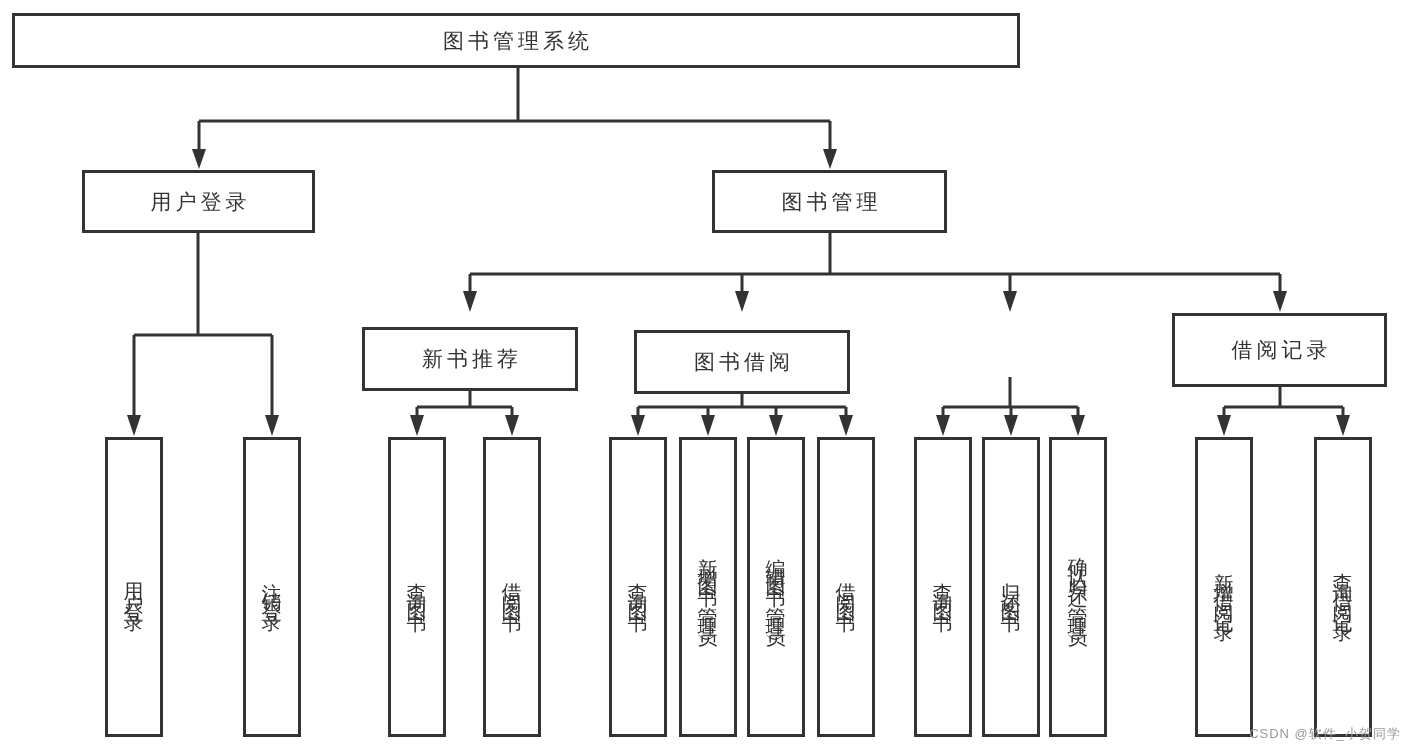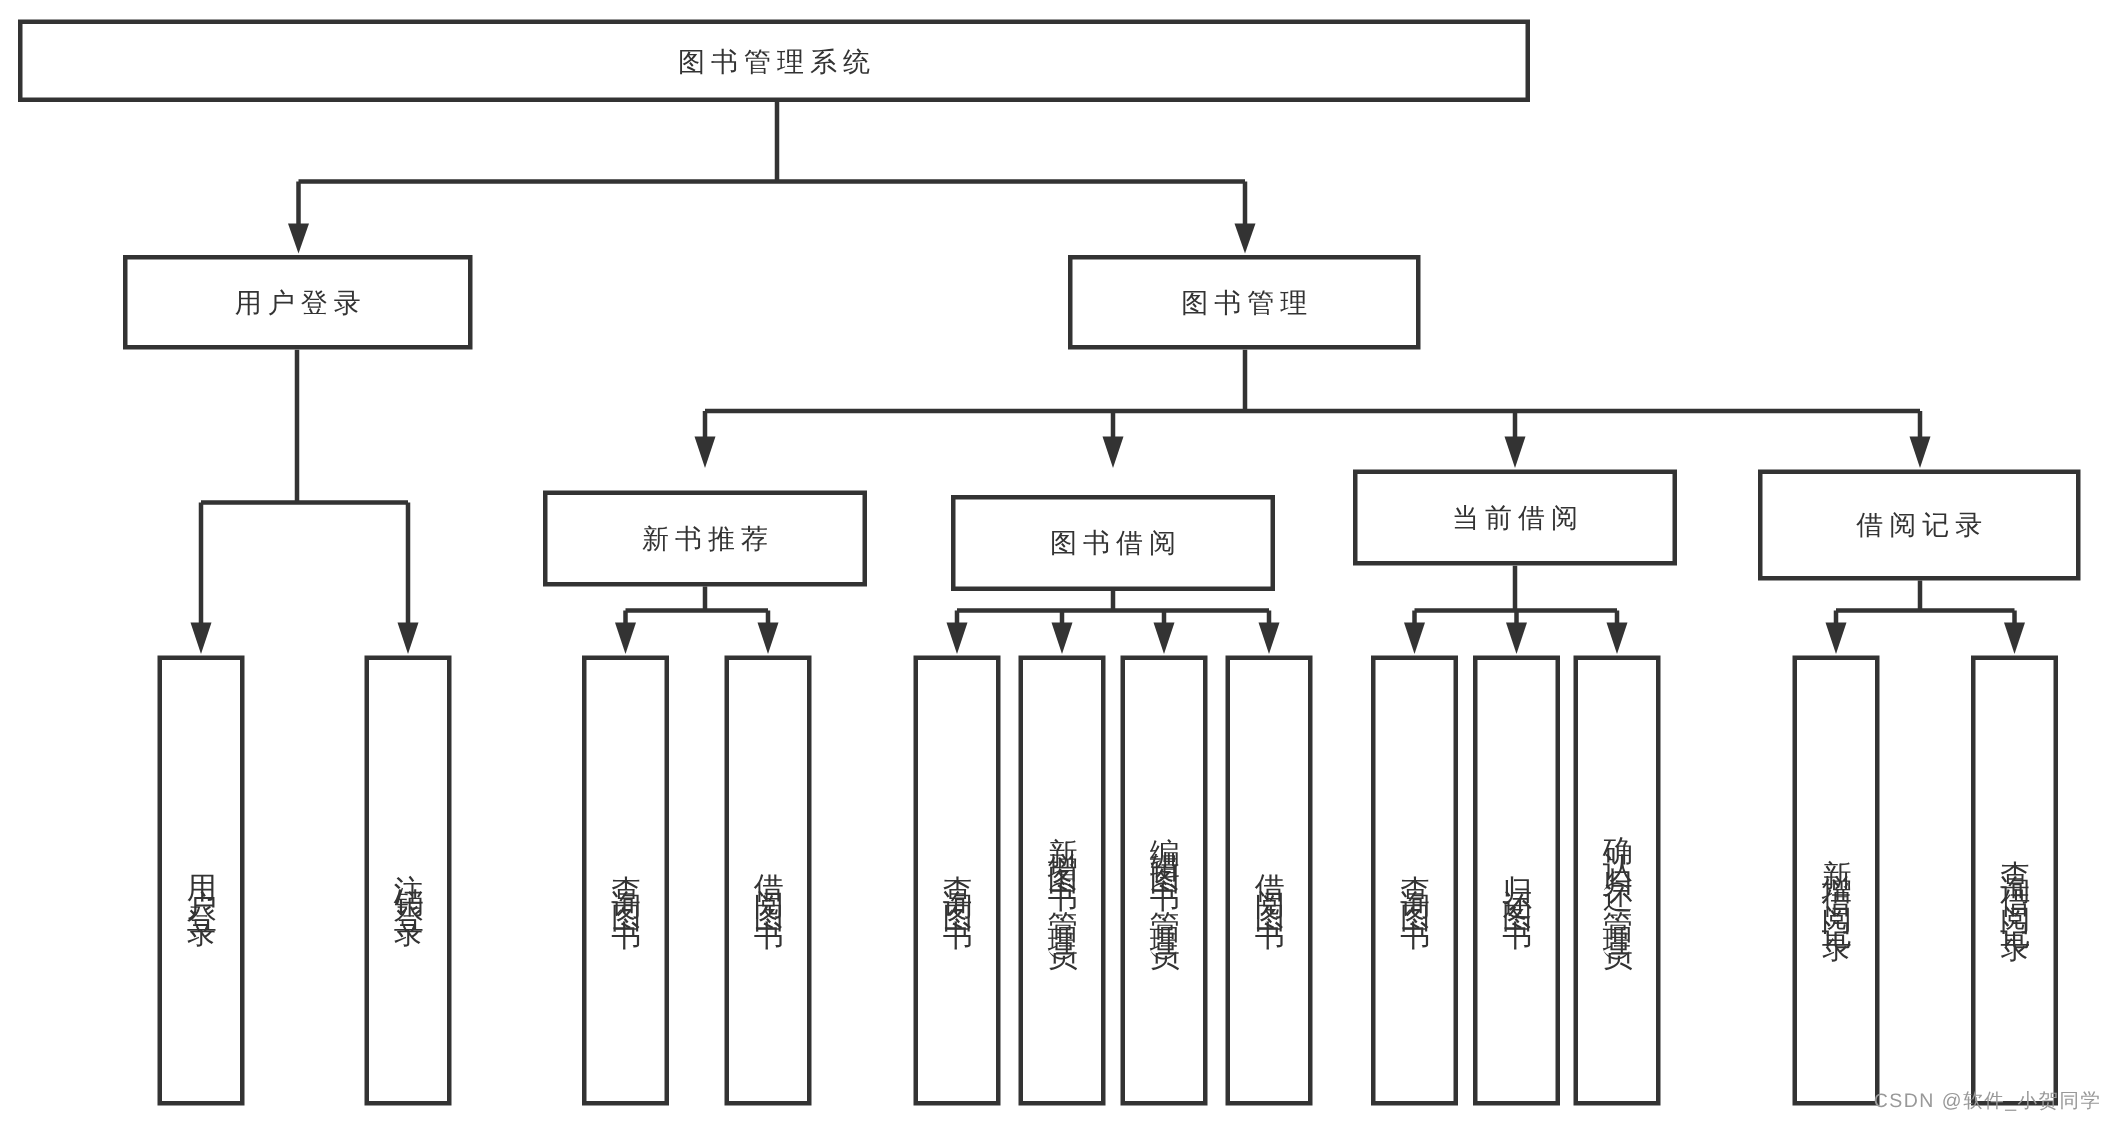--- a/index.html
+++ b/index.html
@@ -30,21 +30,21 @@
     box-sizing: border-box;
     background: #ffffff;
     border: 3px solid #333333;
     display: flex;
     align-items: center;
     justify-content: center;
     color: #333333;
     text-align: center;
   }
   .h-box {
-    font-size: 18px;
+    font-size: 21px;
     letter-spacing: 4px;
     text-indent: 4px;
     white-space: nowrap;
   }
   .v-box {
     writing-mode: vertical-rl;
     text-orientation: mixed;
     font-size: 20px;
     letter-spacing: 10px;
     line-height: 1;
@@ -115,21 +115,20 @@
     </g>
   </svg>
 
   <div class="box h-box" style="left:12px; top:13px; width:1008px; height:55px;">图书管理系统</div>
 
   <div class="box h-box" style="left:82px; top:170px; width:233px; height:63px;">用户登录</div>
   <div class="box h-box" style="left:712px; top:170px; width:235px; height:63px;">图书管理</div>
 
   <div class="box h-box" style="left:362px; top:327px; width:216px; height:64px;">新书推荐</div>
   <div class="box h-box" style="left:634px; top:330px; width:216px; height:64px;">图书借阅</div>
-  <div class="box h-box" style="left:902px; top:313px; width:216px; height:64px;">当前借阅</div>
   <div class="box h-box" style="left:1172px; top:313px; width:215px; height:74px;">借阅记录</div>
 
   <div class="box v-box" style="left:105px; top:437px; width:58px; height:300px;">用户登录</div>
   <div class="box v-box" style="left:243px; top:437px; width:58px; height:300px;">注销登录</div>
 
   <div class="box v-box" style="left:388px; top:437px; width:58px; height:300px;">查询图书</div>
   <div class="box v-box" style="left:483px; top:437px; width:58px; height:300px;">借阅图书</div>
 
   <div class="box v-box" style="left:609px; top:437px; width:58px; height:300px;">查询图书</div>
   <div class="box v-box" style="left:679px; top:437px; width:58px; height:300px;">新增图书（管理员）</div>

